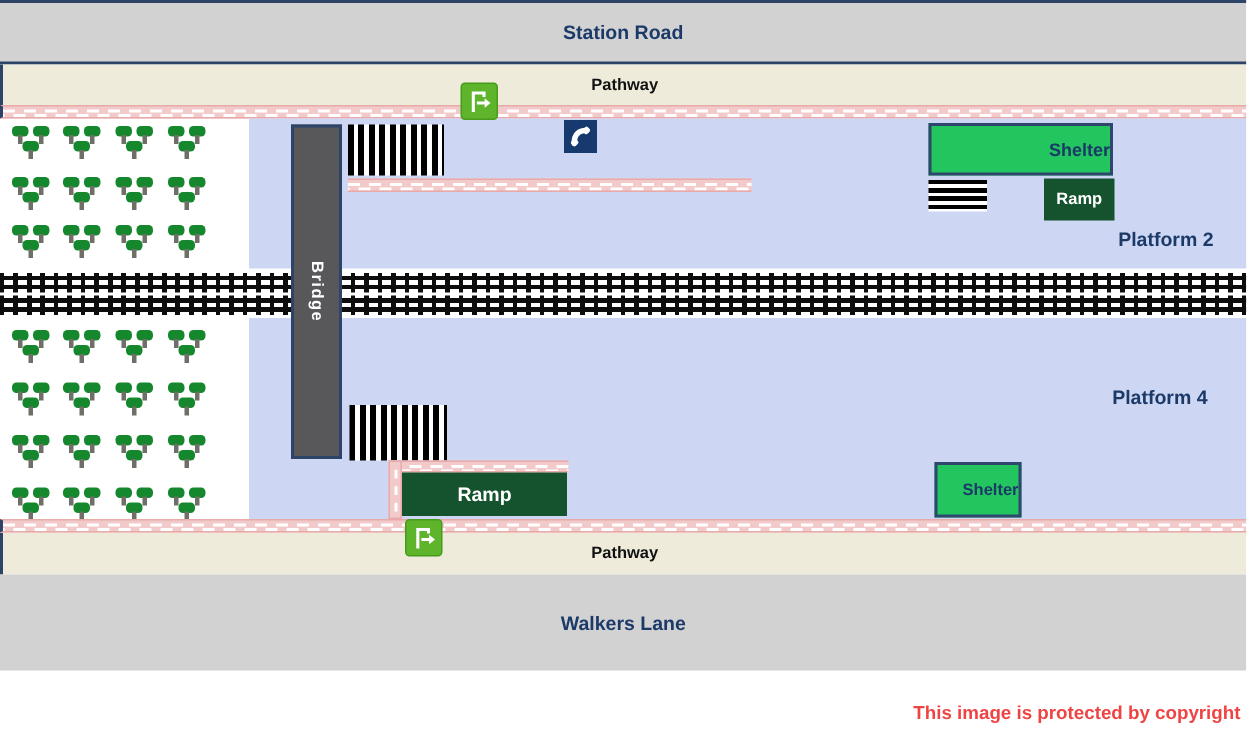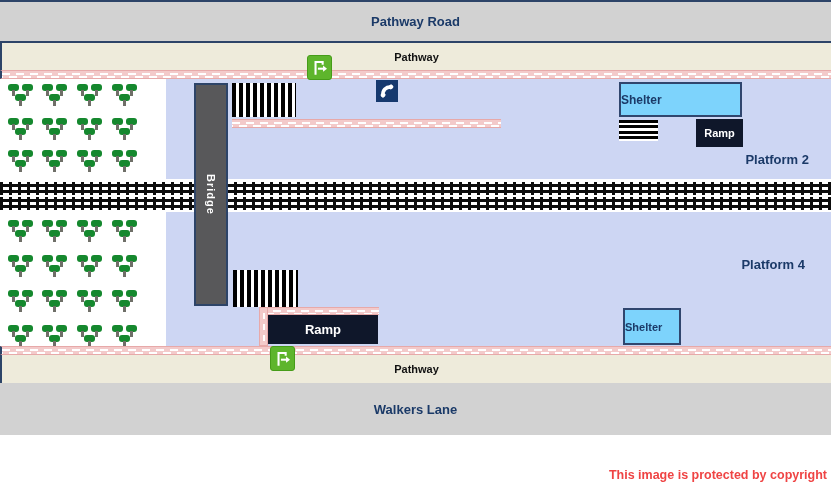--- a/index.html
+++ b/index.html
@@ -5,21 +5,21 @@
   * { margin:0; padding:0; box-sizing:border-box; }
   html,body { background:#fff; }
   body { font-family:"Liberation Sans", sans-serif; }
   .page { position:relative; width:831px; height:490px; background:#fff; overflow:hidden; }
   .map { position:absolute; left:0; top:0; width:831px; height:447px; background:#fff; }
 
   
   .street-band { position:absolute; left:0; width:831px; background:#d2d2d2;
                  display:flex; align-items:center; justify-content:center; }
   .street-top { top:0; height:43px; border-top:2px solid #2d4468; border-bottom:2px solid #2d4468; }
-  .street-bottom { top:383px; height:52px; }
+  .street-bottom { top:383px; height:64px; }
   .street-label { color:#1b3a68; font-weight:bold; font-size:13px; }
 
   
   .pathway-band { position:absolute; left:0; width:831px; background:#eeebdb;
                   border-left:2px solid #2d4468;
                   display:flex; align-items:center; justify-content:center; }
   .pathway-top { top:43px; height:27px; }
   .pathway-bottom { top:355px; height:28px; }
   .pathway-label { color:#111; font-weight:bold; font-size:11px; }
 
@@ -74,26 +74,26 @@
 
   
   .stairs-v { position:absolute; background:repeating-linear-gradient(90deg, #000 0 4px, #fff 4px 7px);
               z-index:3; }
   .stairs-top { left:232px; top:83px; width:64px; height:34px; }
   .stairs-bottom { left:233px; top:270px; width:65px; height:37px; }
   .stairs-h { position:absolute; left:619px; top:120px; width:39px; height:21px; z-index:3;
               background:repeating-linear-gradient(180deg, #000 0 3px, #fff 3px 5.5px); }
 
   
-  .shelter { position:absolute; background:#7dd3fc; border:2px solid #30466e; z-index:3;
-             display:flex; align-items:center; justify-content:flex-start;
+  .shelter { position:absolute; background:#22c55e; border:2px solid #30466e; z-index:3;
+             display:flex; align-items:center; justify-content:flex-end;
              color:#1b3a68; font-weight:bold; }
   .shelter-p2 { left:619px; top:82px; width:123px; height:35px; font-size:12px; }
   .shelter-p1 { left:623px; top:308px; width:58px; height:37px; font-size:11px; }
-  .ramp { position:absolute; background:#0f172a; z-index:3; color:#fff; font-weight:bold;
+  .ramp { position:absolute; background:#14532d; z-index:3; color:#fff; font-weight:bold;
           display:flex; align-items:center; justify-content:center; }
   .ramp-p2 { left:696px; top:119px; width:47px; height:28px; font-size:11px; }
   .ramp-p1 { left:268px; top:315px; width:110px; height:29px; font-size:13px; }
 
   
   .exit-icon { position:absolute; width:25px; height:25px; background:#5eb52c;
                border:1px solid #469c19; border-radius:3px; z-index:6;
                display:flex; align-items:center; justify-content:center; }
   .exit-top { left:307px; top:55px; }
   .exit-bottom { left:270px; top:346px; }
@@ -105,21 +105,21 @@
   .copyright { position:absolute; right:4px; top:468px; color:#ef4444;
                font-weight:bold; font-size:12.5px; }
 </style>
 </head>
 <body>
 
 <div class="page">
   <div class="map">
 
     <div class="street-band street-top">
-      <span class="street-label">Pathway Road</span>
+      <span class="street-label">Station Road</span>
     </div>
 
     <div class="pathway-band pathway-top">
       <span class="pathway-label">Pathway</span>
     </div>
 
     <div class="wall wall-top"></div>
 
     <div class="platform platform-2"></div>
     <div class="platform platform-1"></div>

